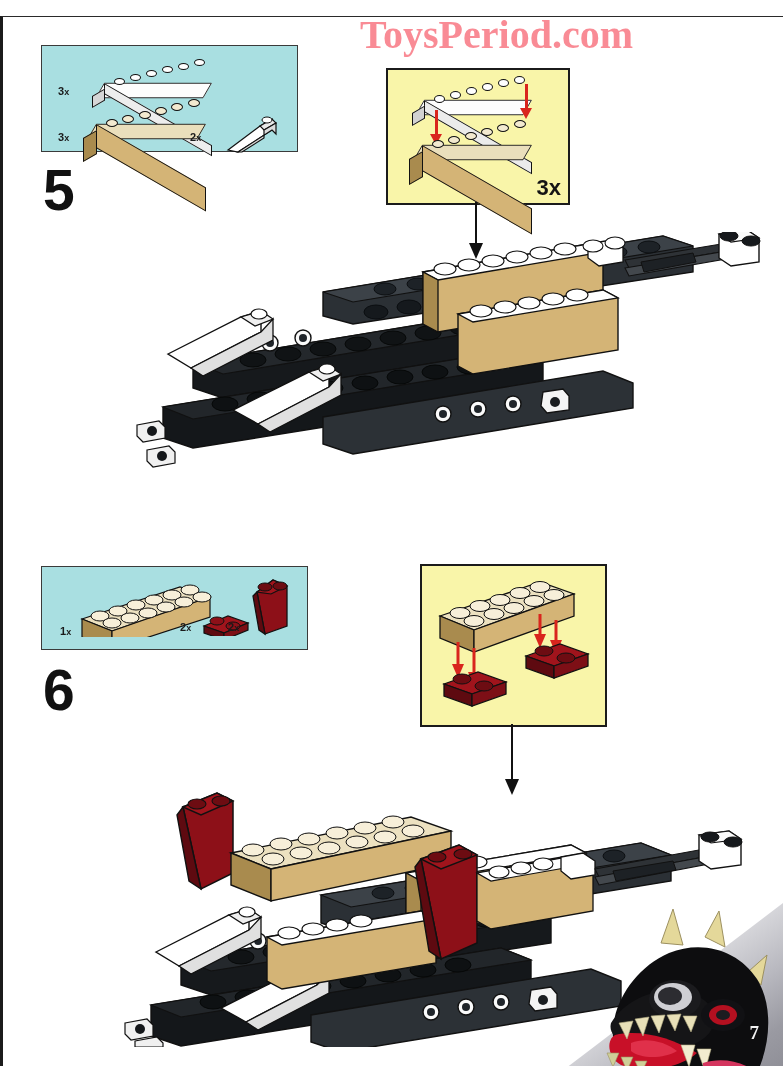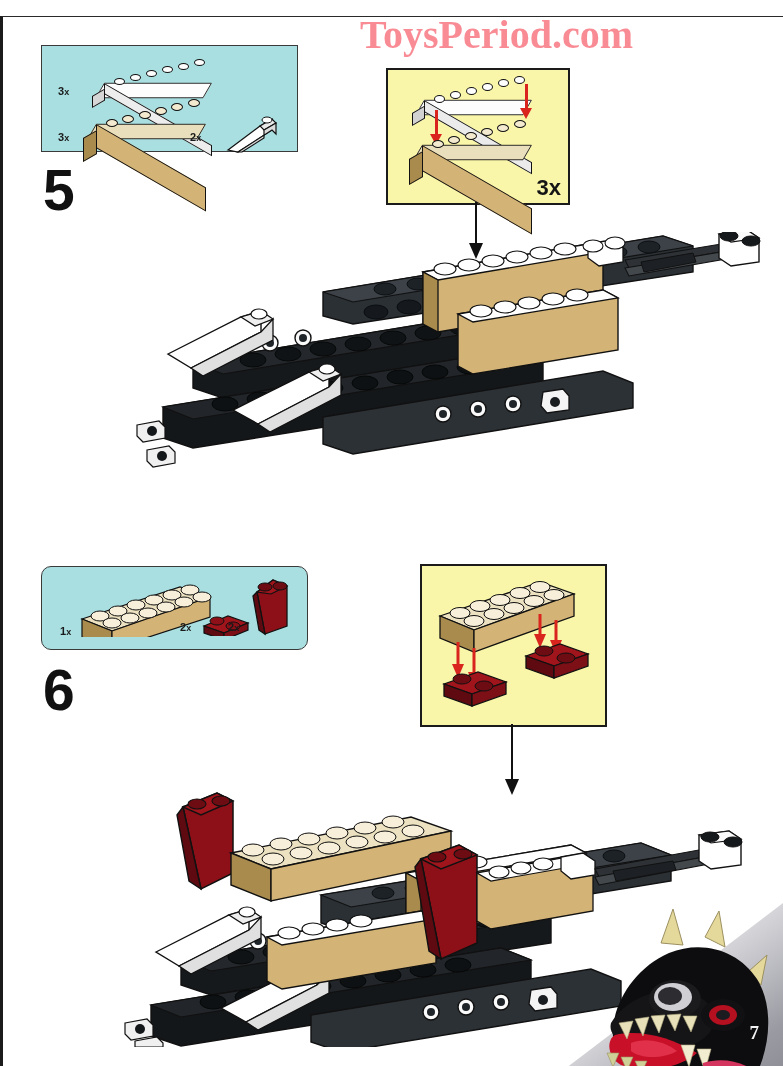--- a/index.html
+++ b/index.html
@@ -11,21 +11,21 @@
         border-top:1px solid #2a2a2a;box-sizing:border-box;}
 
   
   .watermark{position:absolute;left:357px;top:-6px;font-size:40px;font-weight:bold;
              font-family:"Liberation Serif",serif;color:#f98b95;letter-spacing:0px;
              white-space:nowrap;}
 
   
   .parts-box{position:absolute;background:#a9dfe1;border:1.5px solid #3a3a3a;}
   .ib5{left:38px;top:28px;width:255px;height:105px;}
-  .ib6{left:38px;top:549px;width:265px;height:82px;border-radius:10px;}
+  .ib6{left:38px;top:549px;width:265px;height:82px;}
 
   
   .sub-box{position:absolute;background:#f9f5a9;border:2.5px solid #1b1b1b;}
   .sb5{left:383px;top:51px;width:180px;height:133px;}
   .sb6{left:417px;top:547px;width:183px;height:159px;}
   .sub-count{position:absolute;right:7px;bottom:2px;font-size:22px;font-weight:bold;
              color:#141414;font-family:"Liberation Sans",sans-serif;}
 
   
   .step-num{position:absolute;font-size:57px;font-weight:bold;color:#111;

